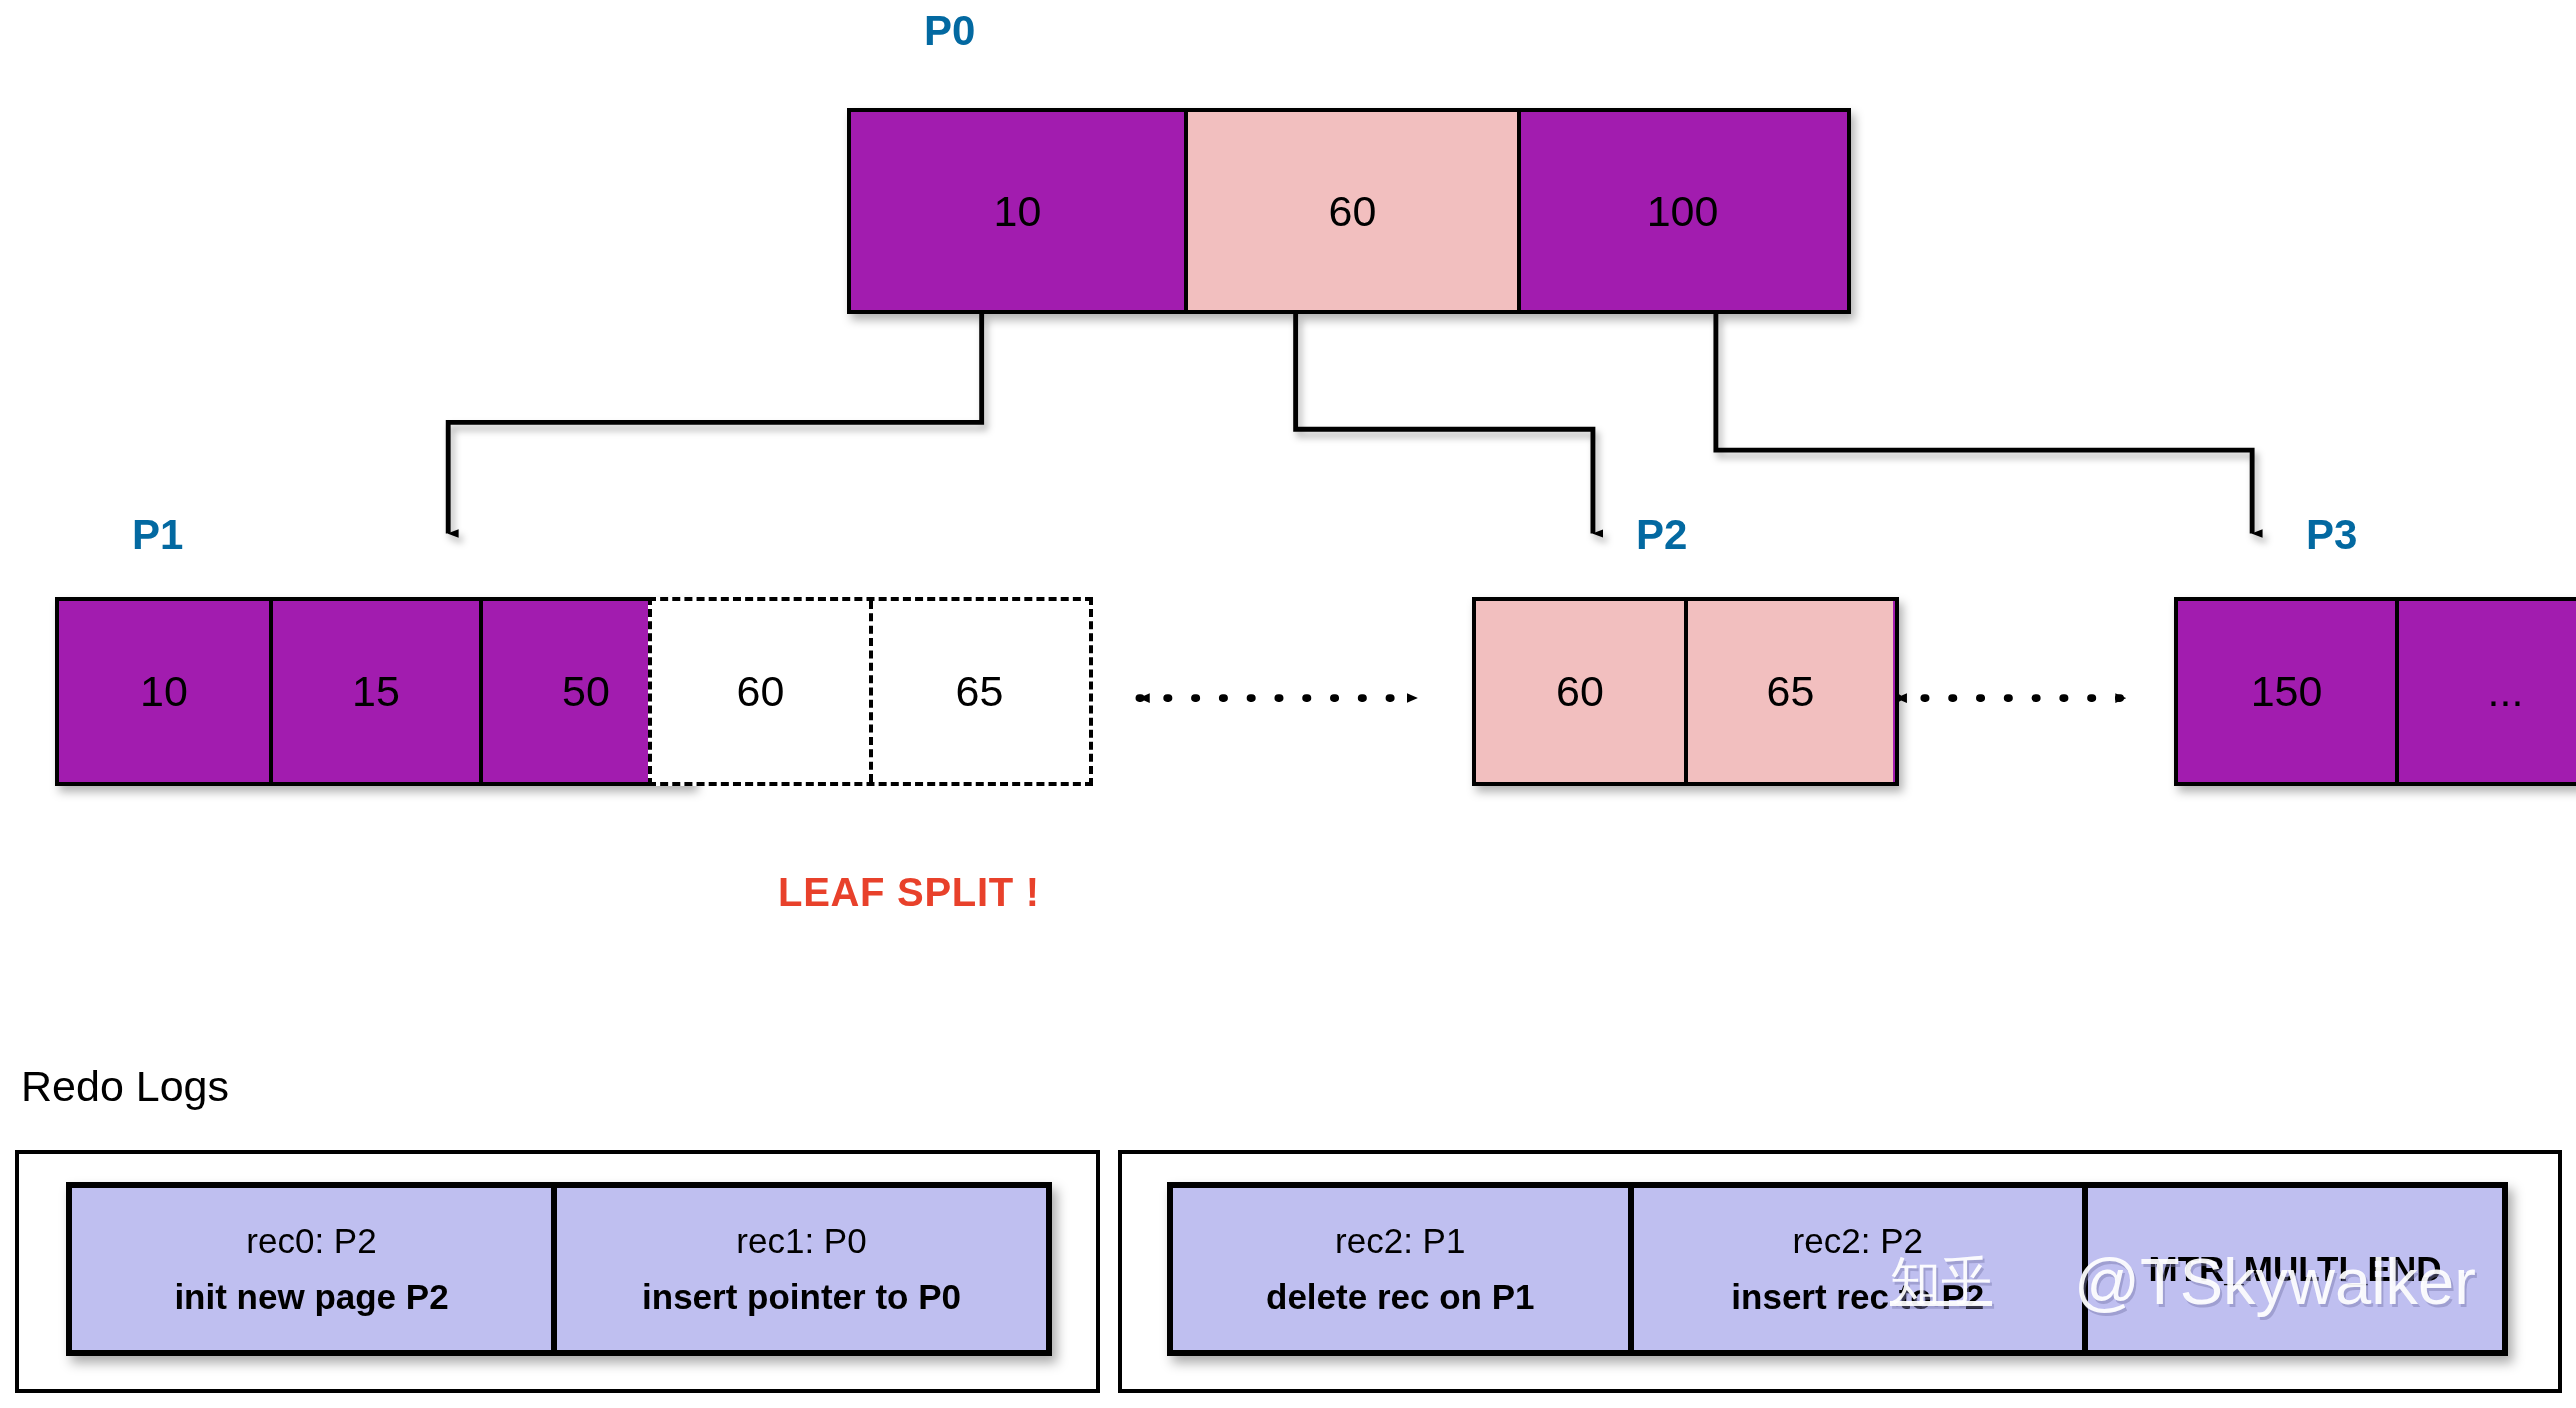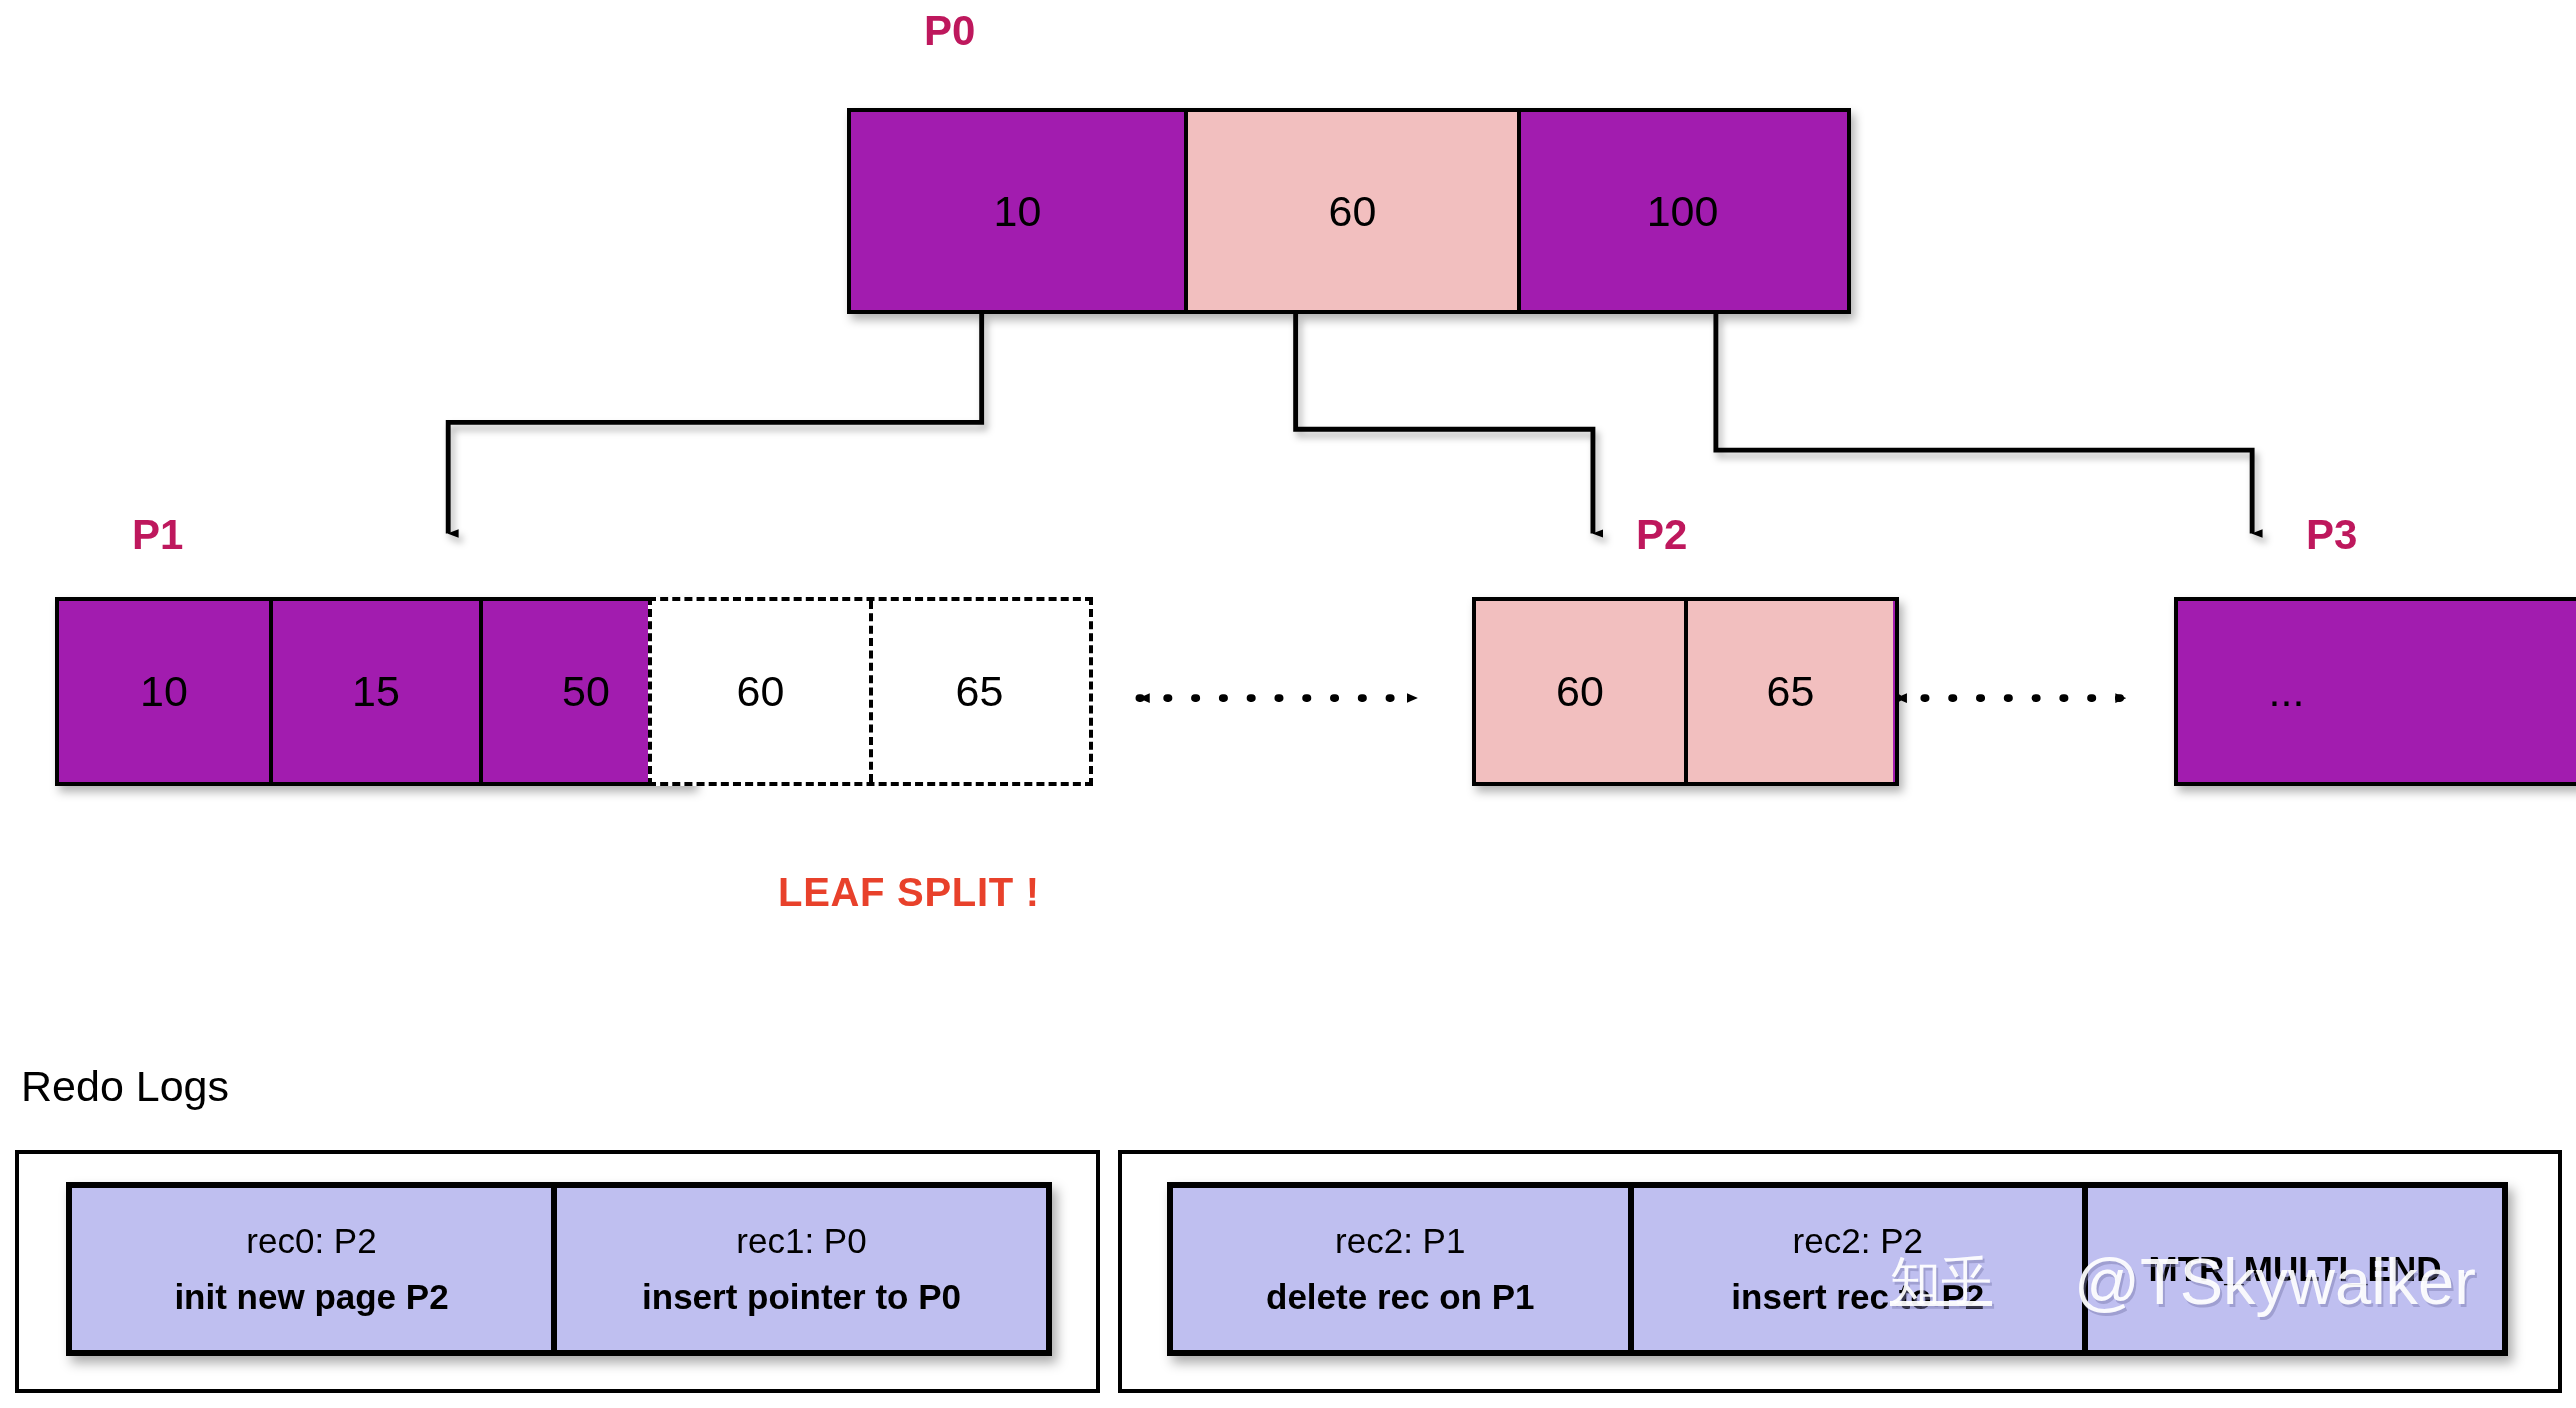--- a/index.html
+++ b/index.html
@@ -59,21 +59,21 @@
   }
   .ghost .cell + .cell {
     border-left: 4.9px dashed #000000;
   }
 
   
   .plabel {
     position: absolute;
     font-size: 42px;
     font-weight: bold;
-    color: #be185d;
+    color: #0369a1;
     white-space: nowrap;
   }
   .section-title {
     position: absolute;
     font-size: 43px;
     color: #000000;
     white-space: nowrap;
   }
   .split-note {
     position: absolute;
@@ -213,20 +213,21 @@
   <div class="plabel" style="left:1636px; top:511px;">P2</div>
 
   <div class="node solid" style="left:1431px; top:597px; width:427px; height:189px;">
     <div class="cell pink" style="width:208px;">60</div>
     <div class="cell pink" style="width:209px;">65</div>
   </div>
 
   <div class="plabel" style="left:2306px; top:511px;">P3</div>
 
   <div class="node solid" style="left:2133px; top:597px; width:443px; height:189px;">
+    <div class="cell" style="width:217px;">150</div>
     <div class="cell" style="width:217px;">...</div>
   </div>
 
   <div class="split-note" style="left:778px; top:870px;">LEAF SPLIT !</div>
 
   <div class="section-title" style="left:21px; top:1062px;">Redo Logs</div>
 
   <div class="redo-group" style="left:15.3px; top:1150px; width:1085px; height:243px;"></div>
   <div class="redo-cells" style="left:66px; top:1182px; width:986px; height:174px;">
     <div class="redo-cell" style="width:479px;">

